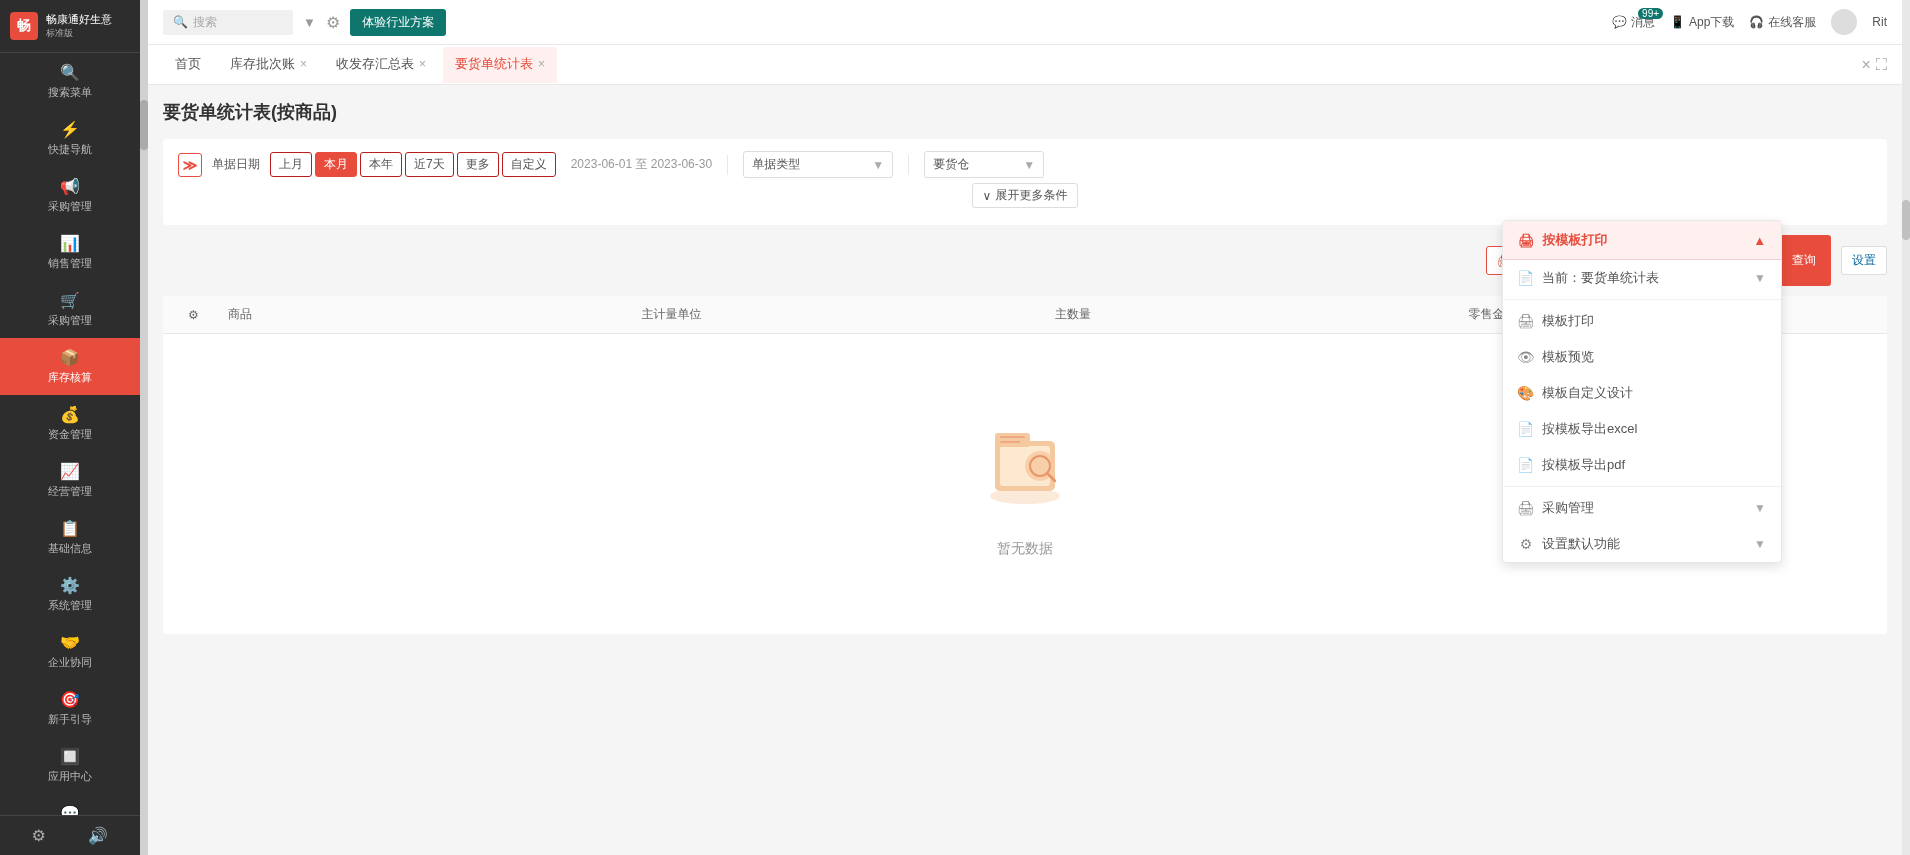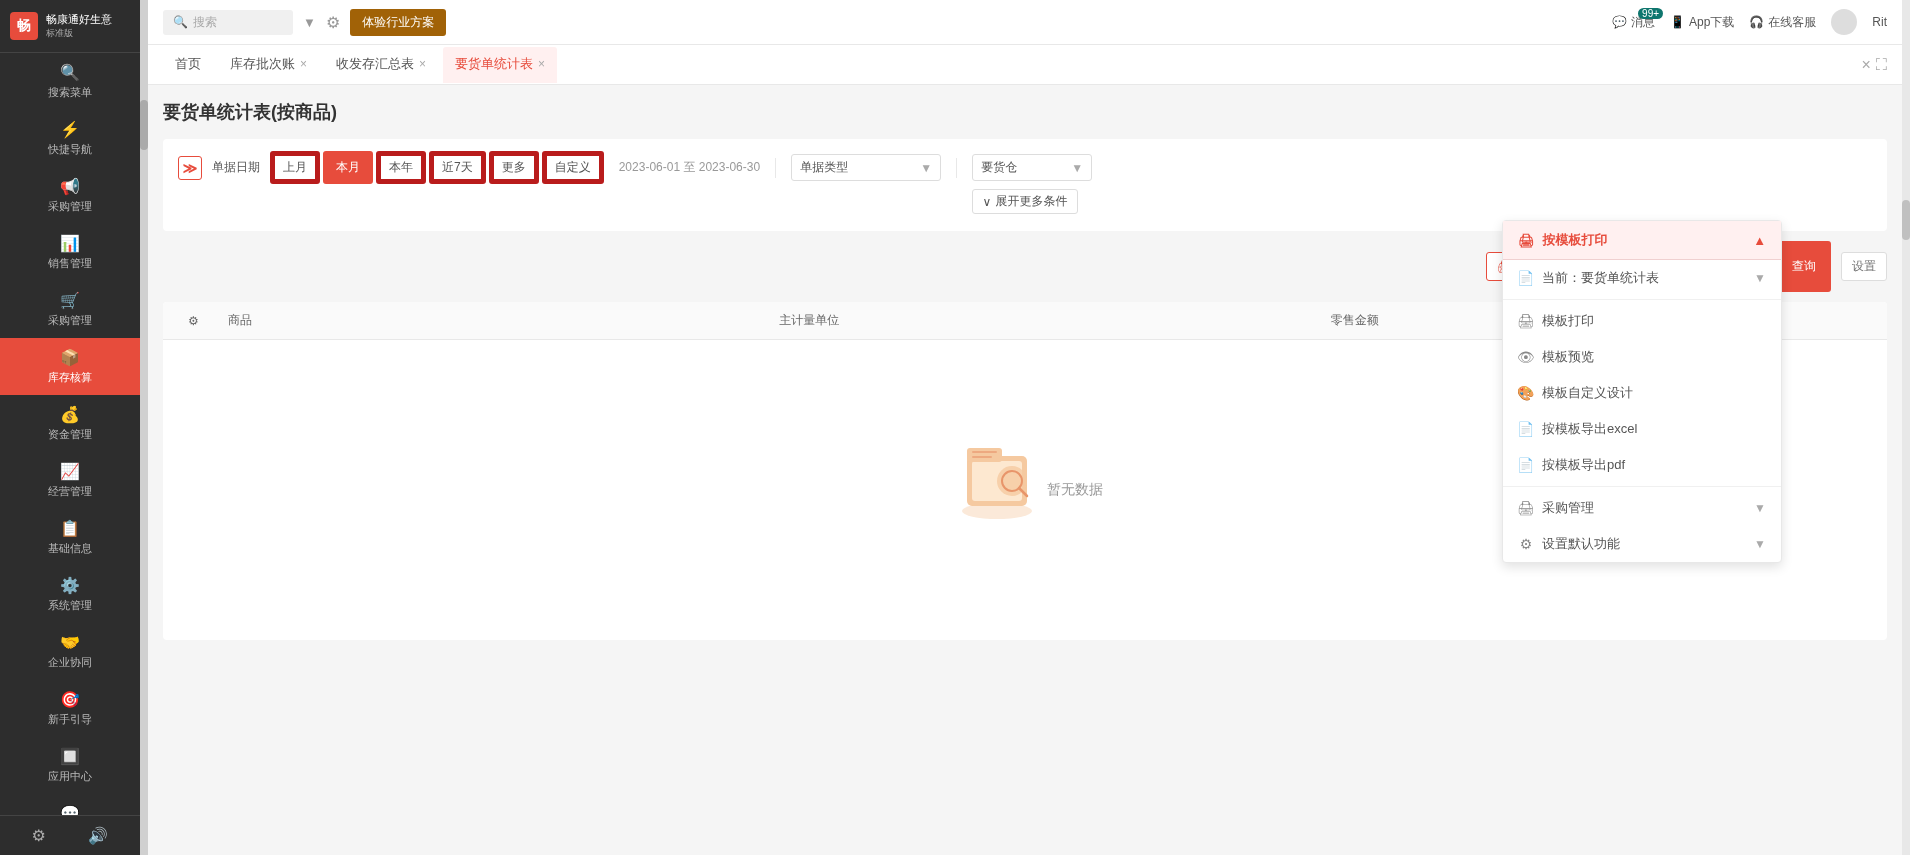--- a/index.html
+++ b/index.html
@@ -20,21 +20,21 @@
     .sidebar-bottom-icon { color: #aaa; cursor: pointer; font-size: 16px; }
 
     
     .main { flex: 1; display: flex; flex-direction: column; overflow: hidden; }
 
     
     .topbar { background: #fff; padding: 0 15px; display: flex; align-items: center; height: 45px; border-bottom: 1px solid #e8e8e8; gap: 10px; }
     .topbar-search { background: #f0f0f0; border-radius: 3px; padding: 4px 10px; color: #999; font-size: 12px; width: 130px; display: flex; align-items: center; gap: 5px; }
     .topbar-nav-arrow { color: #999; cursor: pointer; }
     .topbar-gear { color: #999; cursor: pointer; font-size: 16px; }
-    .topbar-trial-btn { background: #a16207; color: white; border: none; padding: 5px 12px; border-radius: 3px; cursor: pointer; font-size: 12px; }
+    .topbar-trial-btn { background: #0f766e; color: white; border: none; padding: 5px 12px; border-radius: 3px; cursor: pointer; font-size: 12px; }
     .topbar-spacer { flex: 1; }
     .topbar-icons { display: flex; align-items: center; gap: 15px; }
     .topbar-icon-item { display: flex; align-items: center; gap: 4px; color: #555; font-size: 12px; cursor: pointer; position: relative; }
     .notification-badge { background: #0f766e; color: white; border-radius: 8px; padding: 0 4px; font-size: 10px; position: absolute; top: -6px; right: -8px; }
     .topbar-avatar { width: 26px; height: 26px; background: #ddd; border-radius: 50%; }
     .topbar-username { font-size: 12px; color: #555; }
 
     
     .tabs { background: #fff; border-bottom: 1px solid #e8e8e8; padding: 0 15px; display: flex; align-items: center; height: 40px; gap: 5px; }
     .tab { padding: 8px 12px; cursor: pointer; font-size: 13px; color: #555; border-bottom: 2px solid transparent; display: flex; align-items: center; gap: 5px; }
@@ -45,42 +45,42 @@
     
     .page-content { flex: 1; padding: 15px; overflow-y: auto; background: #f5f5f5; }
     .page-title { font-size: 18px; font-weight: bold; color: #333; margin-bottom: 15px; }
 
     
     .filter-bar { background: #fff; border-radius: 4px; padding: 12px 15px; margin-bottom: 10px; }
     .filter-row { display: flex; align-items: center; gap: 10px; flex-wrap: wrap; }
     .filter-expand-btn { color: #e74c3c; width: 24px; height: 24px; border: 1px solid #e74c3c; border-radius: 3px; display: flex; align-items: center; justify-content: center; cursor: pointer; font-size: 14px; font-weight: bold; }
     .filter-label { font-size: 12px; color: #555; white-space: nowrap; }
     .filter-date-btns { display: flex; align-items: center; gap: 3px; }
-    .date-btn { padding: 3px 8px; border: 5px solid #b91c1c; border-radius: 3px; cursor: pointer; font-size: 12px; color: #555; background: #fff; }
+    .date-btn { padding: 3px 8px; border: 1px solid #b91c1c; border-radius: 3px; cursor: pointer; font-size: 12px; color: #555; background: #fff; }
     .date-btn.active { background: #e74c3c; color: white; border-color: #e74c3c; }
     .date-range { font-size: 12px; color: #999; margin-left: 5px; }
     .filter-divider { width: 1px; height: 20px; background: #e8e8e8; margin: 0 5px; }
     .filter-select { border: 1px solid #ddd; border-radius: 3px; padding: 4px 8px; font-size: 12px; color: #555; background: #fff; display: flex; align-items: center; gap: 5px; min-width: 150px; cursor: pointer; }
     .filter-select-arrow { margin-left: auto; color: #aaa; }
     .expand-more-row { display: flex; justify-content: center; padding: 5px 0; }
     .expand-more-btn { display: flex; align-items: center; gap: 4px; color: #555; font-size: 12px; cursor: pointer; padding: 3px 10px; border: 1px solid #ddd; border-radius: 3px; background: #fff; }
 
     
     .action-bar { display: flex; justify-content: flex-end; align-items: center; gap: 10px; margin-bottom: 10px; }
     .action-btn { display: flex; align-items: center; gap: 4px; color: #555; font-size: 12px; cursor: pointer; padding: 5px 10px; border: 1px solid #ddd; background: #fff; border-radius: 3px; }
     .action-btn-primary { background: #e74c3c; color: white; border-color: #e74c3c; border: none; padding: 17px 15px; border-radius: 3px; cursor: pointer; font-size: 12px; }
-    .action-btn-secondary { background: #fff; color: #737373; border: 1px solid #ddd; padding: 5px 10px; border-radius: 3px; cursor: pointer; font-size: 12px; }
+    .action-btn-secondary { background: #fff; color: #0369a1; border: 1px solid #ddd; padding: 5px 10px; border-radius: 3px; cursor: pointer; font-size: 12px; }
     .action-dots { color: #aaa; cursor: pointer; font-size: 16px; }
 
     
     .data-table { background: #fff; border-radius: 4px; overflow: hidden; }
     .table-header { display: flex; align-items: center; background: #fafafa; border-bottom: 1px solid #e8e8e8; padding: 10px 15px; gap: 0; }
     .table-col { flex: 1; font-size: 12px; color: #666; padding: 0 10px; }
     .table-col-settings { width: 40px; flex: none; }
-    .table-body { min-height: 300px; display: flex; align-items: center; justify-content: center; flex-direction: row; padding: 60px 0; }
+    .table-body { min-height: 300px; display: flex; align-items: center; justify-content: center; flex-direction: column; padding: 60px 0; }
     .empty-icon { font-size: 80px; color: #f0c0a0; margin-bottom: 10px; }
     .empty-text { font-size: 14px; color: #999; }
 
     
     .dropdown-popup { position: absolute; top: 135px; right: 120px; background: #fff; border: 1px solid #e8e8e8; border-radius: 4px; box-shadow: 0 4px 12px rgba(0,0,0,0.12); width: 280px; z-index: 100; }
     .dropdown-header { display: flex; align-items: center; justify-content: space-between; padding: 10px 15px; background: #fff0f0; border-bottom: 1px solid #f0d0d0; }
     .dropdown-header-title { display: flex; align-items: center; gap: 8px; color: #e74c3c; font-size: 13px; font-weight: bold; }
     .dropdown-header-arrow { color: #e74c3c; cursor: pointer; }
     .dropdown-item { display: flex; align-items: center; gap: 8px; padding: 9px 15px; cursor: pointer; font-size: 13px; color: #555; }
     .dropdown-item-icon { width: 16px; height: 16px; display: flex; align-items: center; justify-content: center; color: #888; font-size: 14px; }
@@ -278,20 +278,21 @@
       </button>
       <button class="action-btn-primary">查询</button>
       <button class="action-btn-secondary">设置</button>
     </div>
 
     <div class="data-table">
       <div class="table-header">
         <div class="table-col table-col-settings">⚙</div>
         <div class="table-col">商品</div>
         <div class="table-col">主计量单位</div>
+        <div class="table-col">主数量</div>
         <div class="table-col">零售金额</div>
       </div>
       <div class="table-body">
         <div class="empty-icon">
           <svg width="100" height="100" viewBox="0 0 100 100">
             <ellipse cx="50" cy="85" rx="35" ry="8" fill="#f5c9a0" opacity="0.4"></ellipse>
             <rect x="20" y="30" width="60" height="50" rx="5" fill="#f5c9a0"></rect>
             <rect x="25" y="35" width="50" height="40" rx="3" fill="#fde8d0"></rect>
             <circle cx="65" cy="55" r="15" fill="#f5c9a0" opacity="0.8"></circle>
             <circle cx="65" cy="55" r="10" fill="none" stroke="#e8956a" stroke-width="2"></circle>

